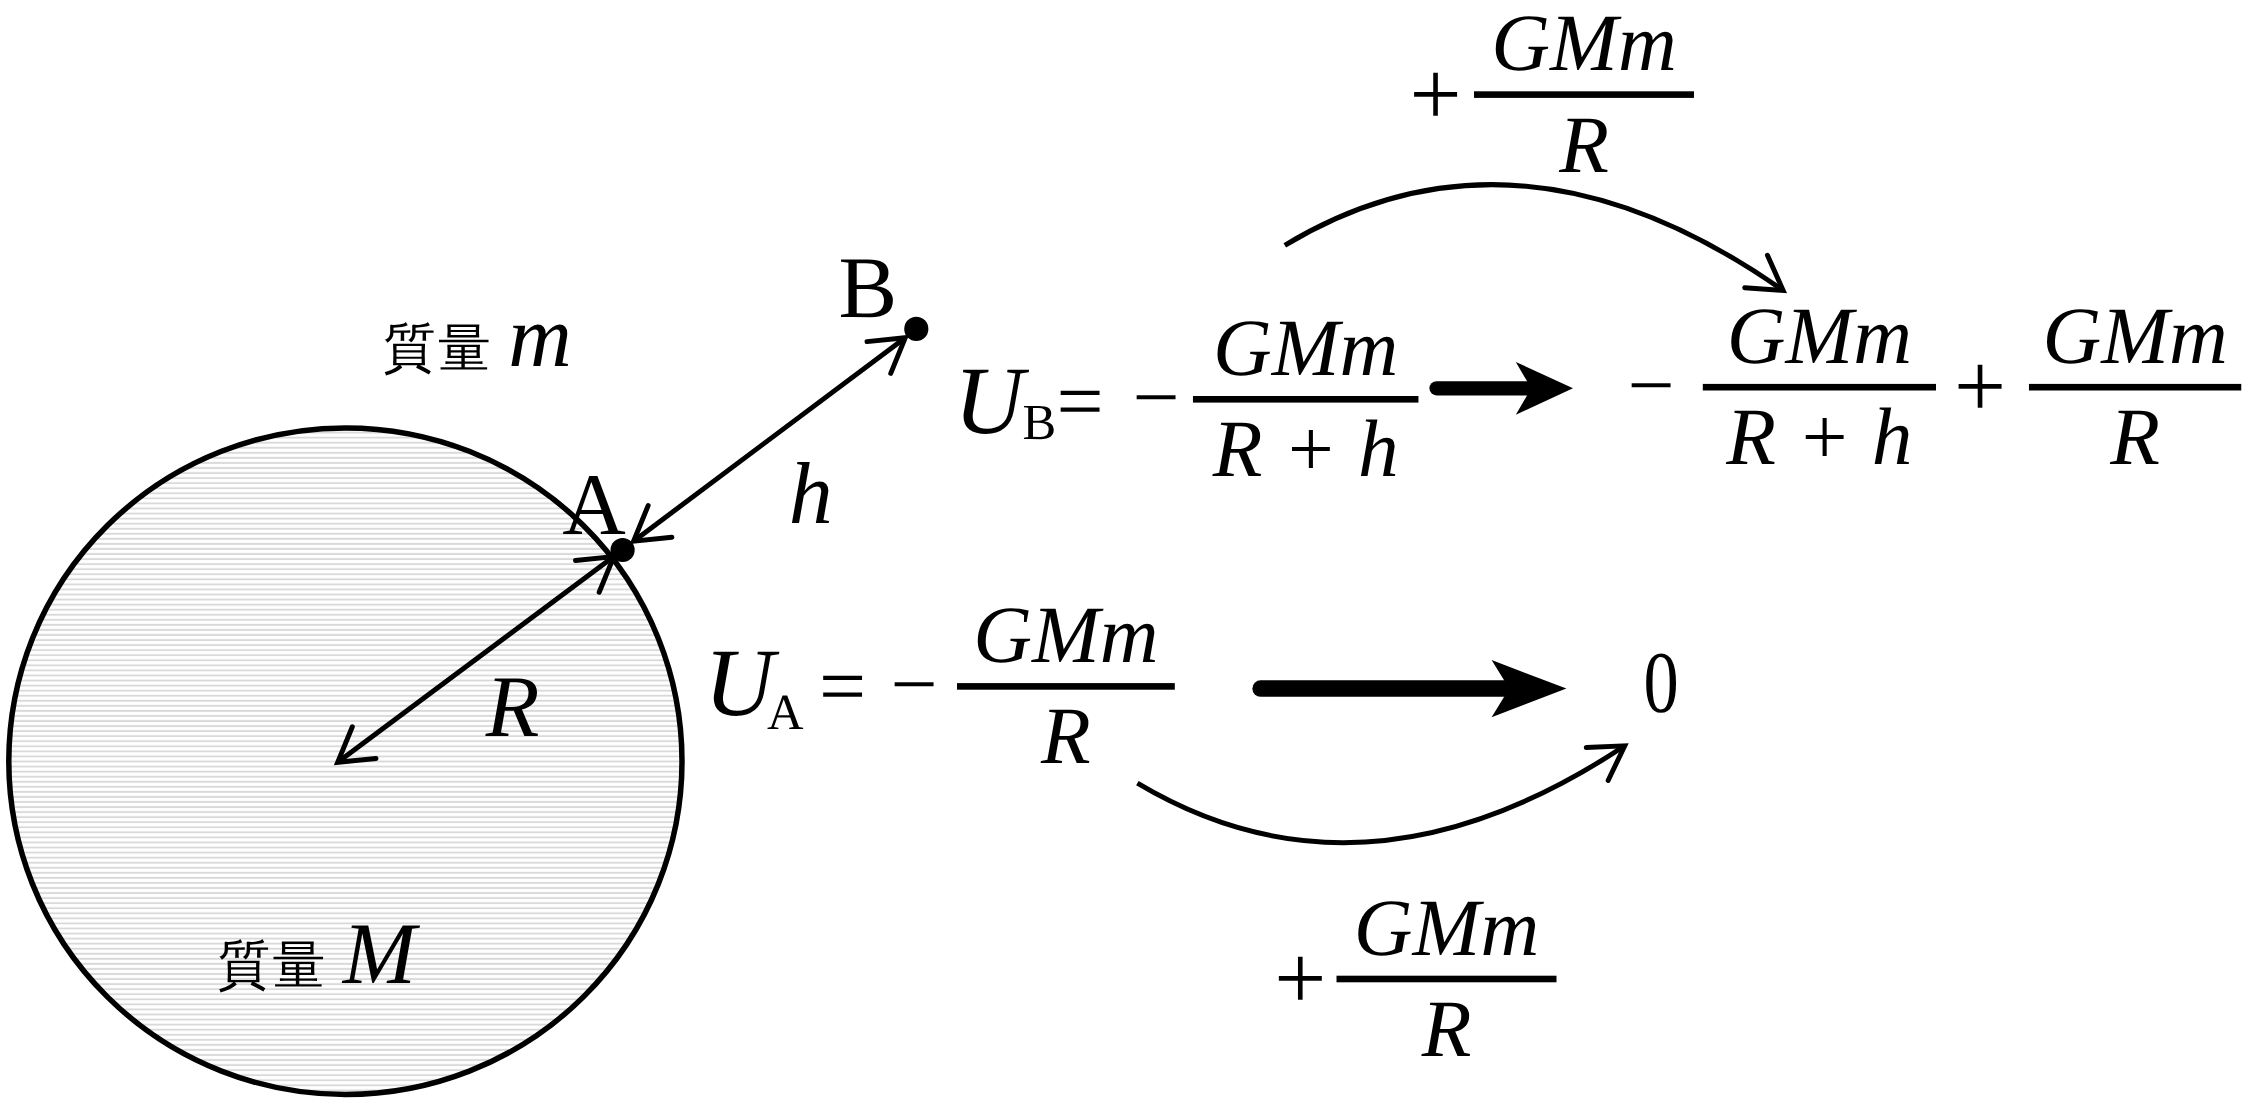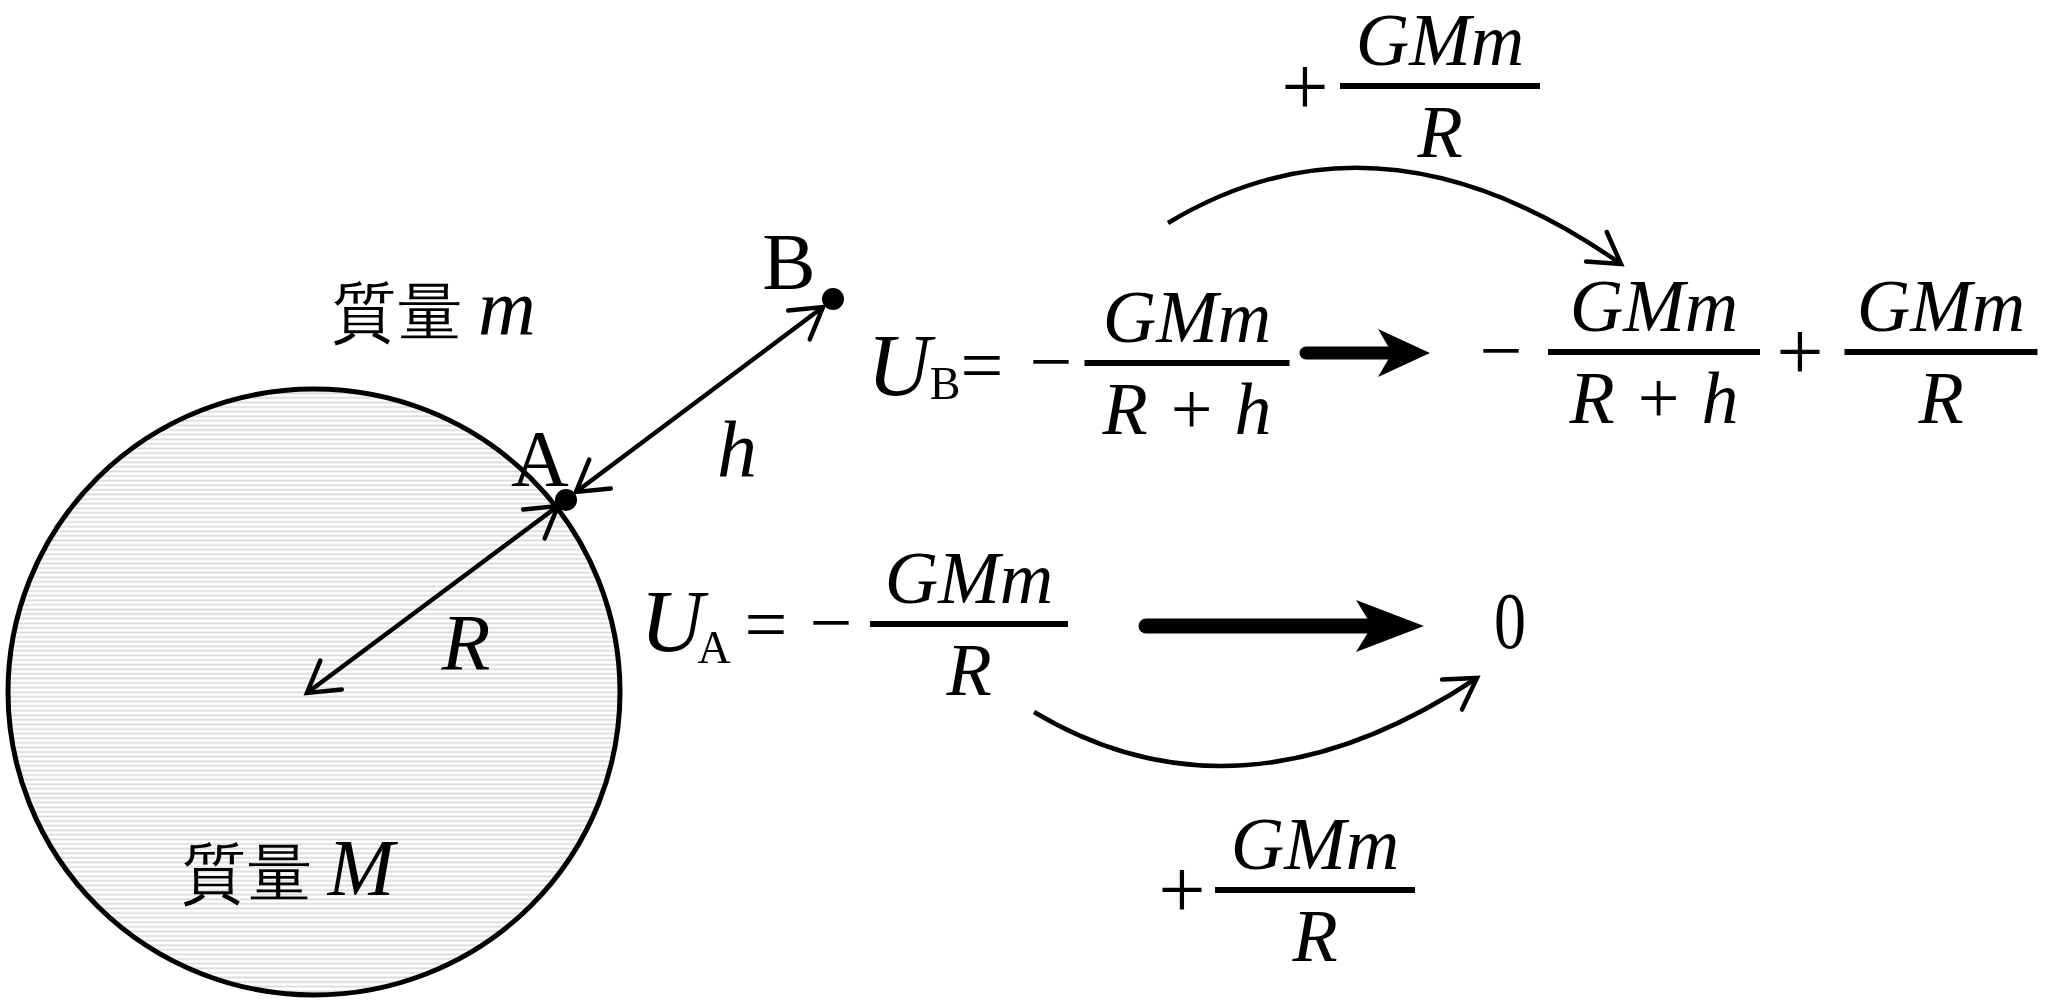--- a/index.html
+++ b/index.html
@@ -13,21 +13,21 @@
   }
   #stage{position:absolute;inset:0;}
   svg.layer{position:absolute;left:0;top:0;}
   .tok{
     position:absolute;
     transform:translate(-50%,-50%);
     white-space:nowrap;
     line-height:1;
     color:#000;
   }
-  .cjk{font-size:64px;font-style:normal;letter-spacing:2px;}
+  .cjk{font-size:48px;font-style:normal;letter-spacing:2px;}
   .sym{font-size:80px;font-style:italic;margin-left:14px;}
   .pt{font-size:80px;font-style:normal;}
   .var{font-size:80px;font-style:italic;}
   .u{font-size:88px;font-style:italic;}
   .sub{font-size:46px;font-style:normal;}
   .eq{font-size:76px;font-style:normal;}
   .minus{font-size:76px;font-style:normal;}
   .plus{font-size:84px;font-style:normal;}
   .zero{font-size:80px;transform:translate(-50%,-50%) scaleX(0.8);}
   .frac{

